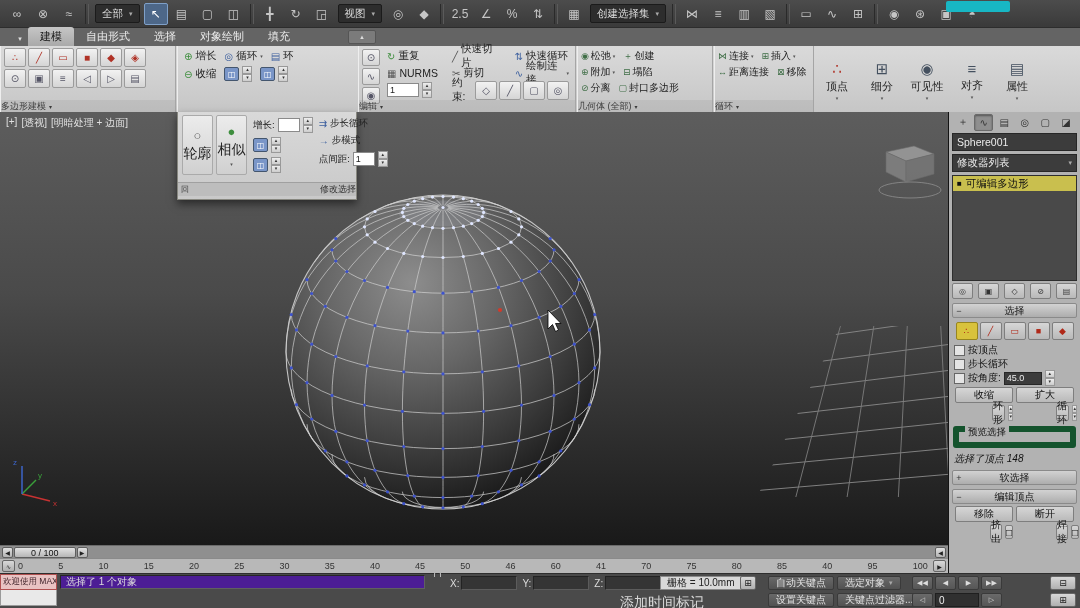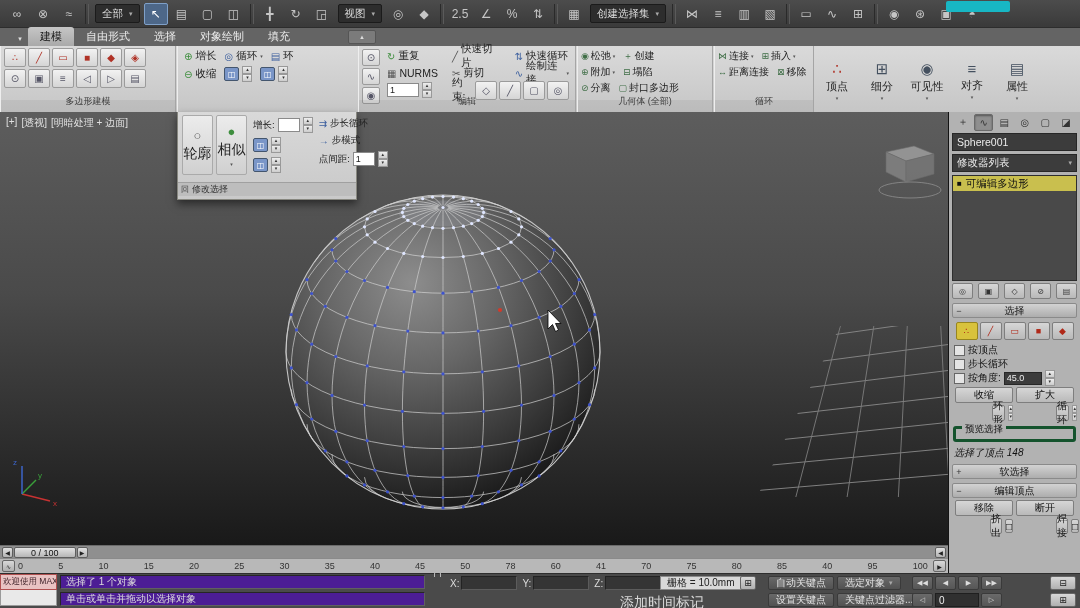--- a/index.html
+++ b/index.html
@@ -25,21 +25,21 @@
   .rtab{padding:2px 12px 2px;font-size:11px;color:#ededed;}
   .rtab.active{background:linear-gradient(#c6c6c6,#a9a9a9);color:#161616;border-radius:3px 3px 0 0;}
   .rmin{margin-left:46px;width:26px;height:12px;background:#7b7b7b;border:1px solid #555;border-radius:2px;
     color:#ddd;font-size:6px;display:inline-flex;align-items:center;justify-content:center;margin-bottom:2px;}
   
   #ribbon{position:absolute;left:0;top:46px;width:1080px;height:66px;background:linear-gradient(#dadada,#c6c6c6);
     border-bottom:1px solid #8f8f8f;}
   .rpanel{position:absolute;top:0;height:66px;border-right:1px solid #a5a5a5;border-left:1px solid #eee;
     box-sizing:border-box;padding:2px 3px 13px;}
   .rlabel{position:absolute;left:0;right:0;bottom:0;height:12px;font-size:9px;color:#3c3c3c;
-    display:flex;align-items:center;justify-content:center;gap:3px;background:rgba(0,0,0,.05);flex-direction:column;}
+    display:flex;align-items:center;justify-content:flex-start;gap:3px;background:rgba(0,0,0,.05);}
   .larr{font-size:6px;}
   .prow{display:flex;gap:2px;margin-bottom:2px;}
   .ric{width:20px;height:17px;background:linear-gradient(#f2f2f2,#d5d5d5);border:1px solid #9b9b9b;border-radius:2px;
     font-size:10px;color:#556;display:inline-flex;align-items:center;justify-content:center;}
   .ric.red{color:#b03226;}
   .ribtn{display:inline-flex;align-items:center;gap:3px;height:16px;padding:0 3px;font-size:10.5px;color:#222;}
   .g{font-size:10px;color:#555;}
   .g.green{color:#3e8e3e;}.g.blue{color:#3c5f9e;}
   .spin-ph{display:inline-flex;flex-direction:column;width:10px;}
   .spin-ph span{height:6px;font-size:5px;line-height:5px;text-align:center;color:#333;
@@ -74,21 +74,21 @@
   .fbg{font-size:13px;color:#555;}
   .fbg.green{color:#3e8e3e;}
   .fbl{font-size:14px;color:#222;}
   .fba{font-size:5px;color:#555;}
   .fly-colB,.fly-colC{display:flex;flex-direction:column;gap:4px;padding-top:2px;}
   .frow{display:flex;align-items:center;gap:3px;font-size:9.5px;color:#222;}
   .ftx{font-size:9.5px;color:#222;white-space:nowrap;}
   .fly-label{height:13px;background:#bdbdbd;border-top:1px solid #a0a0a0;display:flex;align-items:center;
     font-size:9px;color:#333;}
   .fpin{width:14px;text-align:center;font-size:8px;color:#444;}
-  .fti{flex:1;text-align:left;}
+  .fti{flex:1;text-align:right;}
   
   #viewport{position:absolute;left:0;top:112px;width:948px;height:433px;
     background:linear-gradient(180deg,#5d5d5d 0%,#4a4a4a 42%,#191919 100%);}
   .vp-label{position:absolute;left:6px;top:4px;font-size:10px;color:#e0e0e0;display:flex;gap:4px;}
   
   #command-panel{position:absolute;left:948px;top:112px;width:132px;height:461px;box-sizing:border-box;
     background:#b2b2b2;border-left:1px solid #141414;padding:2px 3px;}
   #cp-tabs{display:flex;justify-content:space-evenly;align-items:center;height:16px;}
   .cptab{width:17px;height:15px;display:inline-flex;align-items:center;justify-content:center;font-size:10px;
     color:#333;border:1px solid transparent;border-radius:2px;}
@@ -112,21 +112,21 @@
     border-radius:2px;font-size:9px;color:#b02818;display:inline-flex;align-items:center;justify-content:center;}
   .sobtn.act{background:#d8c23c;border-color:#97851e;}
   .crow{display:flex;align-items:center;height:14px;font-size:10px;color:#111;padding-left:2px;gap:3px;}
   .cbx{width:9px;height:9px;background:#e4e4e4;border:1px solid #666;}
   .nfield{width:32px;height:11px;background:#3c3c3c;border:1px solid #272727;color:#eee;font-size:9px;
     display:inline-flex;align-items:center;padding:0 2px;}
   .btnrow{display:flex;gap:3px;justify-content:center;margin:2px 0;align-items:center;}
   .cbtn{height:14px;background:linear-gradient(#d6d6d6,#b9b9b9);border:1px solid #7e7e7e;border-radius:2px;
     font-size:10px;color:#111;display:inline-flex;align-items:center;justify-content:center;}
   .w56{width:56px;}.w44{width:44px;margin-left:40px;}
-  .grp{margin:5px 1px 2px;border:3px solid #14532d;border-radius:3px;padding:7px 3px 3px;position:relative;}
+  .grp{margin:5px 1px 2px;border:6px solid #14532d;border-radius:3px;padding:7px 3px 3px;position:relative;}
   .grp-t{position:absolute;top:-6px;left:6px;background:#b2b2b2;padding:0 3px;font-size:9.5px;color:#111;}
   .radrow{display:flex;gap:5px;align-items:center;font-size:9.5px;color:#111;}
   .rdo{width:8px;height:8px;border:1px solid #555;border-radius:50%;background:#e6e6e6;position:relative;}
   .rdo.on::after{content:"";position:absolute;left:2px;top:2px;width:4px;height:4px;border-radius:50%;background:#222;}
   .cstatus{font-size:10px;color:#111;margin:4px 2px 0;font-style:italic;}
   .opt{width:12px;height:12px;}
   
   #time-slider-row{position:absolute;left:0;top:545px;width:948px;height:13px;background:#8f8f8f;
     border-top:1px solid #6b6b6b;box-sizing:border-box;text-align:right;}
   .ts-unit{position:absolute;left:2px;top:1px;display:flex;gap:1px;}
@@ -868,21 +868,21 @@
         <span class="tbn">5</span>
         <span class="tbn">10</span>
         <span class="tbn">15</span>
         <span class="tbn">20</span>
         <span class="tbn">25</span>
         <span class="tbn">30</span>
         <span class="tbn">35</span>
         <span class="tbn">40</span>
         <span class="tbn">45</span>
         <span class="tbn">50</span>
-        <span class="tbn">78</span>
+        <span class="tbn">46</span>
         <span class="tbn">60</span>
         <span class="tbn">41</span>
         <span class="tbn">70</span>
         <span class="tbn">75</span>
         <span class="tbn">80</span>
         <span class="tbn">85</span>
         <span class="tbn">40</span>
         <span class="tbn">95</span>
         <span class="tbn">100</span>
       </div>
@@ -922,21 +922,20 @@
       </div>
       <div class="trans" id="tr1">
           <span class="sq">◀◀</span>
           <span class="sq">◀</span>
           <span class="sq">▶</span>
           <span class="sq">▶▶</span>
         </div>
       <span class="smbtn corner">⊟</span>
     </div>
     <div class="srow" id="srow2">
-      <div class="sunken" style="left:60px;width:365px;">单击或单击并拖动以选择对象</div>
       <span class="timetag">添加时间标记</span>
       <div class="keys">
         <span class="dkbtn">设置关键点</span>
         <span class="dkbtn">关键点过滤器...</span>
       </div>
       <div class="trans">
         <span class="sq">◁</span>
         <span class="ffield2">0</span>
         <span class="sq">▷</span>
       </div>

